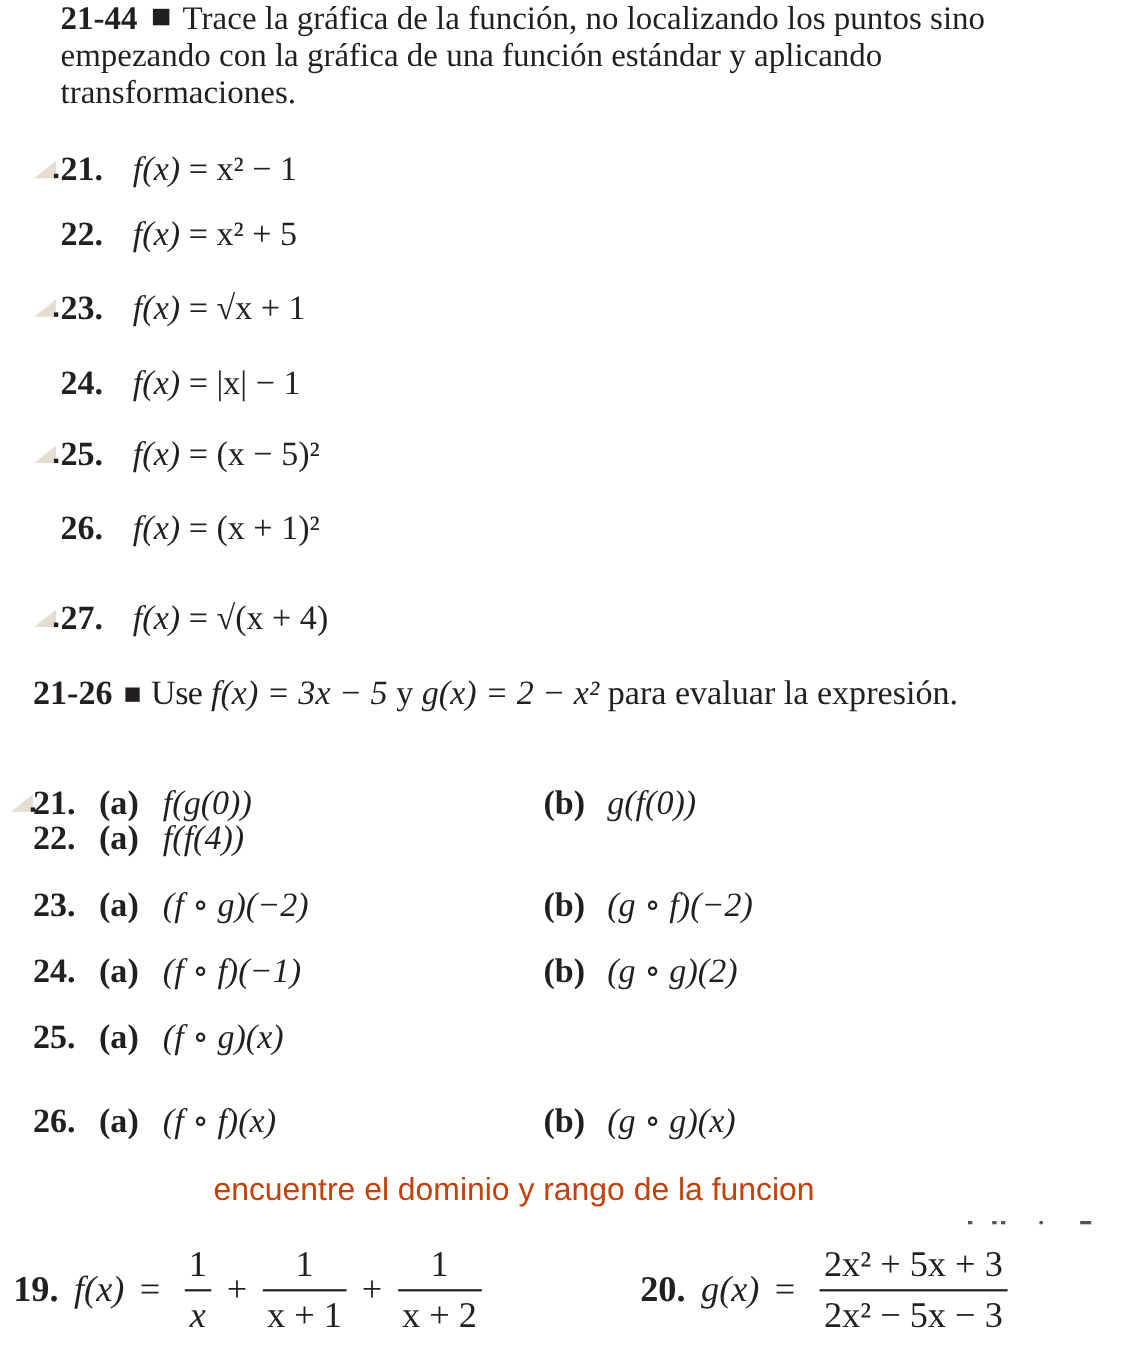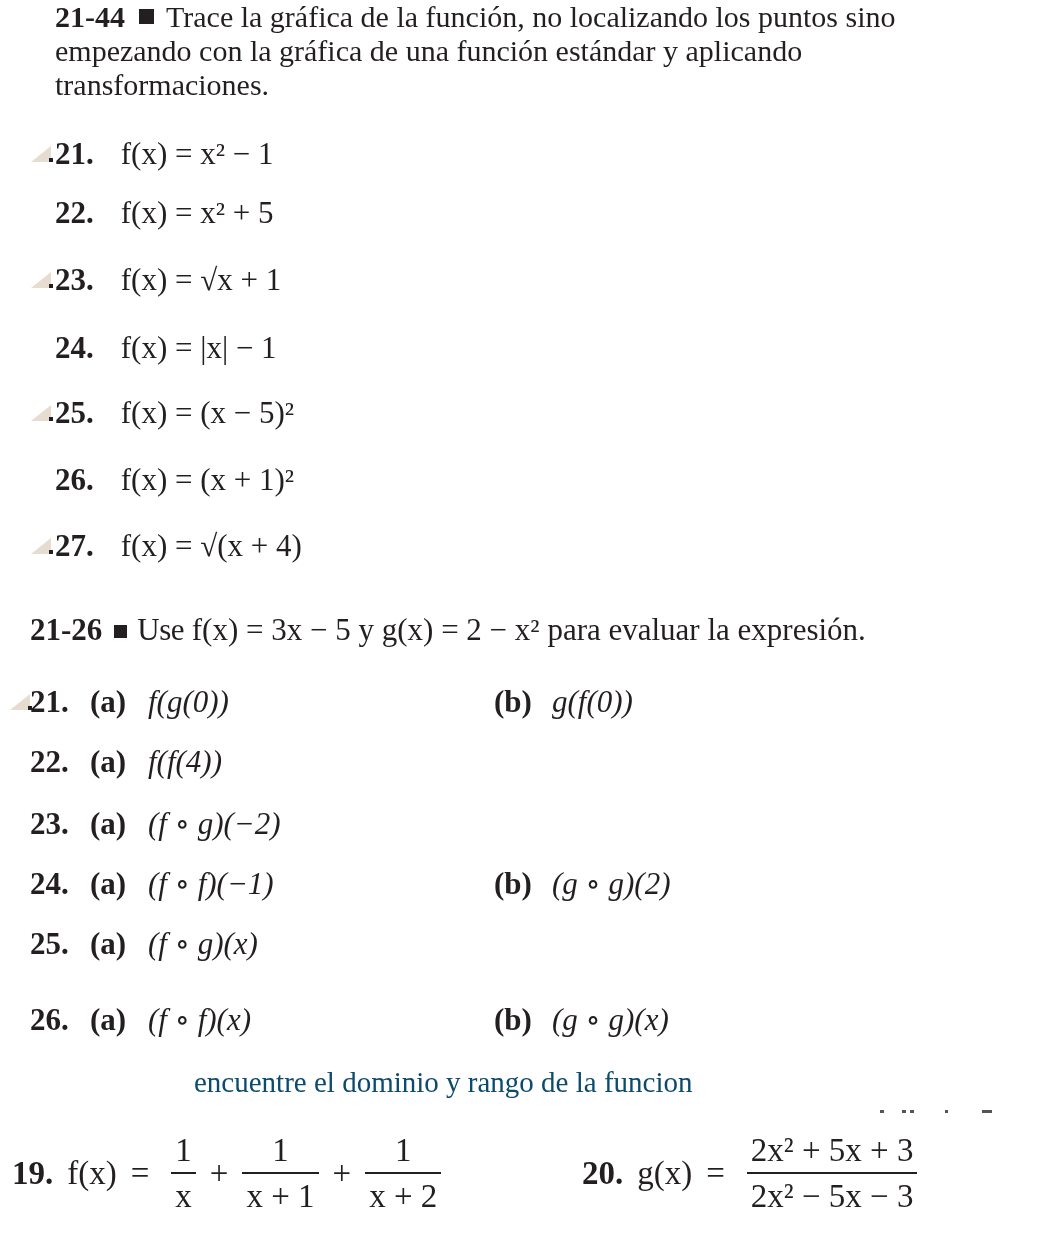--- a/index.html
+++ b/index.html
@@ -3,21 +3,21 @@
 <meta charset="utf-8">
 <style>
   html, body { margin: 0; padding: 0; background: #ffffff; }
   body {
     width: 1040px; height: 1240px; position: relative; overflow: hidden;
     font-family: "Liberation Serif", "DejaVu Serif", serif;
     color: #231f20;
   }
   .abs { position: absolute; }
   .bold { font-weight: bold; }
-  .it { }
+  .it { font-style: italic; }
   .bullet { display: inline-block; width: 15px; height: 15px; background: #231f20; vertical-align: 3px; margin: 0 12px 0 14px; }
   .bullet.sm { width: 13px; height: 13px; margin: 0 10px 0 12px; vertical-align: 2px; }
 
   
   #hdr1 { left: 55px; top: 0px; width: 960px; font-size: 30px; line-height: 34px; }
 
   
   .eq { font-size: 31px; white-space: nowrap; }
   .eq .num { font-weight: bold; display: inline-block; width: 58px; }
   .mark {
@@ -31,21 +31,21 @@
   #hdr2 .cond { letter-spacing: -0.5px; }
 
   
   .crow { position: absolute; left: 30px; font-size: 31px; white-space: nowrap; width: 1000px; }
   .crow .num { font-weight: bold; display: inline-block; width: 60px; }
   .crow .lab { font-weight: bold; display: inline-block; width: 58px; }
   .crow .colb { position: absolute; left: 464px; top: 0; }
   .crow .expr { font-style: italic; }
 
   
-  #instr { left: 194px; top: 1066px; font-family: Liberation Serif, serif; font-size: 29px; color: #0c4a6e; white-space: nowrap; text-align: right; }
+  #instr { left: 194px; top: 1066px; font-family: Liberation Sans, sans-serif; font-size: 29px; color: #c2410c; white-space: nowrap; text-align: right; }
 
   
   .frac-eq { position: absolute; font-size: 33px; white-space: nowrap; display: flex; align-items: center; }
   .frac { display: inline-flex; flex-direction: column; align-items: center; margin: 0 8px; }
   .frac .n, .frac .d { padding: 0 4px; line-height: 44px; }
   .frac .bar { height: 2px; background: #231f20; align-self: stretch; }
   .frac-eq .num { font-weight: bold; margin-right: 14px; }
   .op { margin: 0 6px; }
   .dots { position: absolute; left: 880px; top: 1110px; width: 120px; height: 4px; }
   .dots span { position: absolute; top: 0; height: 3px; background: #555; }
@@ -83,45 +83,46 @@
   <span class="mark"></span>
   <span class="num">25.</span>
   <span class="it">f(x)</span>
   <span>= (x − 5)²</span>
 </div>
 <div class="abs eq" style="left:55px;top:462px;">
   <span class="num">26.</span>
   <span class="it">f(x)</span>
   <span>= (x + 1)²</span>
 </div>
-<div class="abs eq" style="left:55px;top:528px;">
+<div class="abs eq" style="left:55px;top:544px;">
   <span class="mark"></span>
   <span class="num">27.</span>
   <span class="it">f(x)</span>
   <span>= √(x + 4)</span>
 </div>
 
 <div id="hdr2" class="abs">
   <span class="bold">21-26</span><span class="bullet sm"></span><span class="cond">Use</span>
   <span class="it">f(x) = 3x − 5</span>
   <span>y</span>
   <span class="it">g(x) = 2 − x²</span>
   <span>para evaluar la expresión.</span>
 </div>
 
-<div class="crow" style="top:684px;">
+<div class="crow" style="top:712px;">
   <span class="mark" style="left:-20px;"></span>
   <span class="num">21.</span><span class="lab">(a)</span><span class="expr">f(g(0))</span>
   <span class="colb"><span class="lab">(b)</span><span class="expr">g(f(0))</span></span>
 </div>
 <div class="crow" style="top:744px;">
   <span class="num">22.</span><span class="lab">(a)</span><span class="expr">f(f(4))</span>
 </div>
 <div class="crow" style="top:805px;">
   <span class="num">23.</span><span class="lab">(a)</span><span class="expr">(f ∘ g)(−2)</span>
+  <span class="colb"><span class="lab">(b)</span><span class="expr">(g ∘ f)(−2)</span></span>
 </div>
 <div class="crow" style="top:865px;">
   <span class="num">24.</span><span class="lab">(a)</span><span class="expr">(f ∘ f)(−1)</span>
   <span class="colb"><span class="lab">(b)</span><span class="expr">(g ∘ g)(2)</span></span>
 </div>
 <div class="crow" style="top:925px;">
   <span class="num">25.</span><span class="lab">(a)</span><span class="expr">(f ∘ g)(x)</span>
 </div>
 <div class="crow" style="top:985px;margin-top:16px;">
   <span class="num">26.</span><span class="lab">(a)</span><span class="expr">(f ∘ f)(x)</span>

